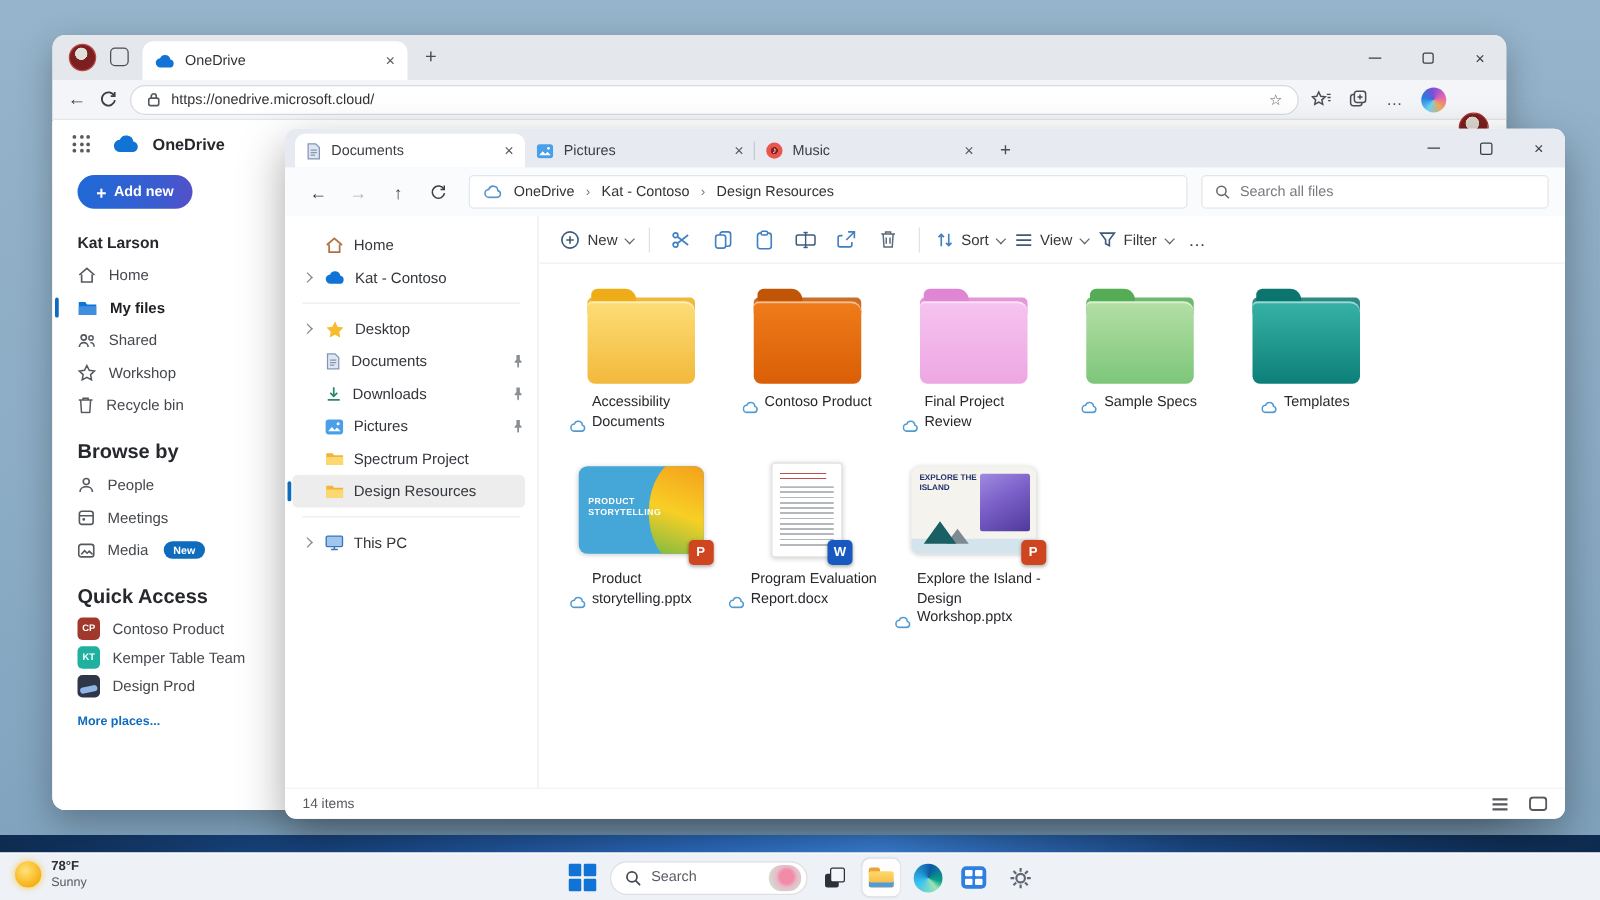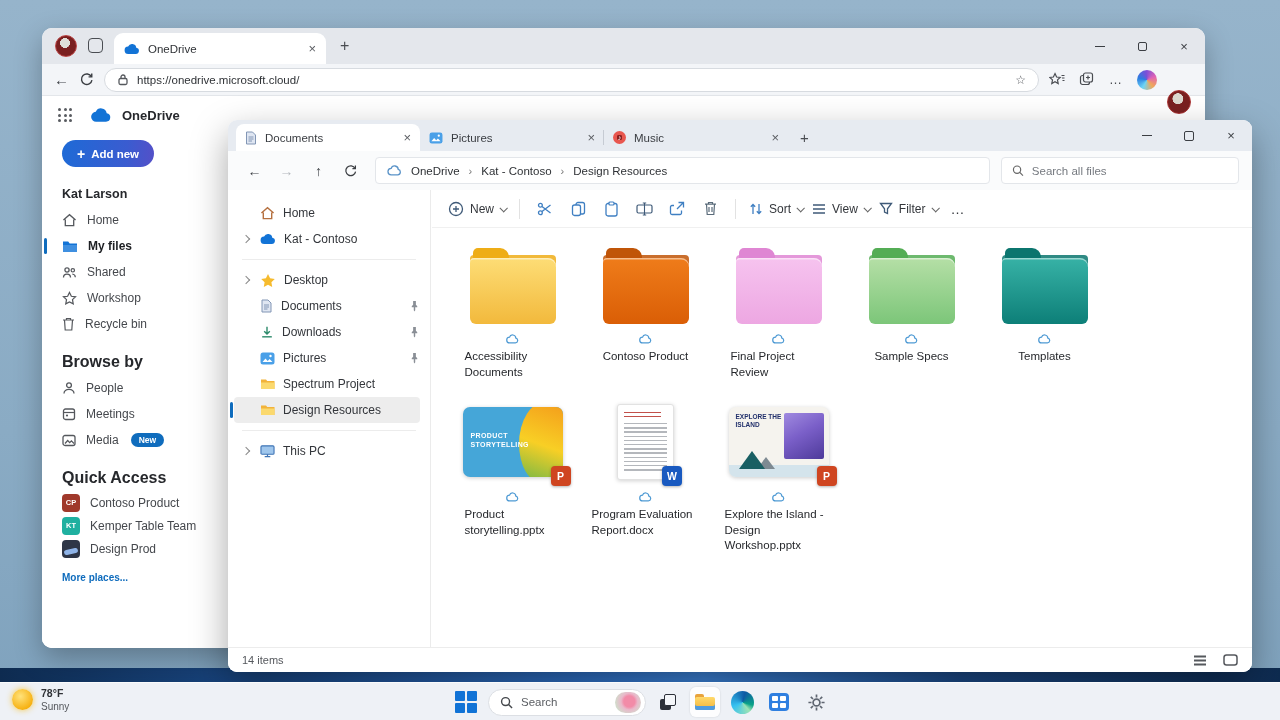--- a/index.html
+++ b/index.html
@@ -64,35 +64,35 @@
   .badge-new { margin-left:2px; background:#0f6cbd; color:#fff; font-size:8.5px; font-weight:bold; padding:2px 8px; border-radius:9px; }
   .qa-ic { width:18px; height:18px; border-radius:4px; display:flex; align-items:center; justify-content:center;
            color:#fff; font-size:7.5px; font-weight:bold; flex-shrink:0; position:relative; overflow:hidden; }
   .qa-mtn::after { content:''; position:absolute; left:3px; bottom:3px; border-left:6px solid transparent; border-right:6px solid transparent; border-bottom:8px solid #cfd6e2; }
   .qa-dp::after { content:''; position:absolute; left:2px; bottom:4px; width:14px; height:5px; background:#8fb4e8; border-radius:3px; transform:rotate(-12deg); }
   .more-places { margin:12px 0 0 4px; font-size:10px; color:#0f6cbd; font-weight:bold; }
   .avatar-peek { position:absolute; left:1167px; top:90px; width:24px; height:24px; border-radius:50%; z-index:3;
               background:radial-gradient(circle at 45% 35%, #ddd8cf 0 28%, #7a2020 30% 100%); border:1px solid #a33; }
 
   
-  .explorer { left:228px; top:120px; width:1024px; height:552px; border-radius:9px;
+  .explorer { left:228px; top:103px; width:1024px; height:552px; border-radius:9px;
               box-shadow:0 14px 36px rgba(0,0,0,.35); z-index:4; background:#fff; }
   .e-tabbar { position:relative; height:31px; background:#e7ebf1; border-radius:9px 9px 0 0; display:flex; align-items:flex-end; padding-left:8px; }
   .e-tab { width:184px; height:27px; display:flex; align-items:center; gap:8px; padding:0 9px; font-size:11.5px; color:#3a3d42; position:relative; }
   .e-tab.active { background:#fff; border-radius:8px 8px 0 0; }
   .e-tab .sep { position:absolute; right:0; top:6px; width:1px; height:15px; background:#c6cbd3; }
   .e-newtab { font-size:15px; color:#4a4d52; margin:0 0 5px 12px; }
   .e-controls { position:absolute; right:0; top:0; height:31px; display:flex; }
   .e-addr { height:39px; background:#fafbfc; display:flex; align-items:center; gap:5px; padding:0 13px; }
   .nav-btn { width:27px; text-align:center; font-size:14px; color:#3b3e43; }
   .nav-btn.dis { color:#b3b7bc; }
   .crumb { flex:1; height:27px; background:#fff; border:1px solid #e3e6ea; border-radius:4px; display:flex; align-items:center; gap:9px; padding:0 11px; margin:0 6px; }
   .crumb-t { font-size:11.5px; color:#2f3236; }
   .crumb-s { font-size:11px; color:#777; }
-  .e-search { width:238px; height:27px; background:#fff; border:1px solid #e3e6ea; border-radius:4px; display:flex; align-items:center; gap:8px; padding:0 10px; }
+  .e-search { width:278px; height:27px; background:#fff; border:1px solid #e3e6ea; border-radius:4px; display:flex; align-items:center; gap:8px; padding:0 10px; }
   .e-search input { font-size:11.5px; color:#555; width:100%; }
   .e-search input::placeholder { color:#767a80; }
   .e-body { position:absolute; left:0; right:0; top:70px; bottom:25px; }
   .e-nav { position:absolute; left:0; top:0; bottom:0; width:203px; border-right:1px solid #ebebeb; padding-top:10px; }
   .e-row { position:relative; display:flex; align-items:center; gap:8px; height:26px; margin:0 10px 0 6px; padding-left:6px; border-radius:4px; font-size:12px; color:#33363b; }
   .e-row .cw { width:12px; display:flex; justify-content:center; }
   .e-row .pin { margin-left:auto; }
   .e-row.sel { background:#ededed; }
   .e-row.sel::before { content:''; position:absolute; left:-4px; top:5px; width:3px; height:16px; border-radius:2px; background:#0f6cbd; }
   .e-div { height:1px; background:#ececec; margin:7px 14px; }
@@ -102,21 +102,21 @@
   .tb-btn { display:flex; align-items:center; gap:6px; }
   .tb-ic { display:flex; align-items:center; justify-content:center; width:24px; }
   .tb-more { font-size:14px; color:#33363b; letter-spacing:1px; margin-left:4px; }
   .e-content { position:absolute; left:204px; right:4px; top:38px; bottom:0; padding:20px 6px 0 14px; display:flex; flex-wrap:wrap; align-content:flex-start; }
   .tile { width:133px; display:flex; flex-direction:column; align-items:center; margin-bottom:22px; }
   .f-ic { position:relative; width:90px; height:76px; margin-bottom:8px; }
   .f-tab { position:absolute; top:0; left:5px; width:36px; height:17px; border-radius:5px 9px 0 0; background:var(--tab); }
   .f-back { position:absolute; top:7px; left:2px; right:2px; height:16px; border-radius:4px; background:var(--tab); opacity:.85; }
   .f-body { position:absolute; top:10px; left:2px; right:2px; bottom:0; border-radius:4px 8px 6px 6px;
             background:linear-gradient(180deg,var(--c1),var(--c2)); box-shadow:inset 0 1.5px 0 rgba(255,255,255,.5); }
-  .t-label { display:flex; gap:5px; justify-content:center; align-items:center; font-size:11.5px; color:#26282c; line-height:1.35;flex-direction:column; }
+  .t-label { display:flex; gap:5px; justify-content:center; align-items:flex-end; font-size:11.5px; color:#26282c; line-height:1.35; }
   .t-label svg { flex-shrink:0; margin-top:2px; }
   .t-label span { max-width:96px; text-align:left; word-wrap:break-word; }
   .thumb-wrap { position:relative; height:80px; display:flex; align-items:center; margin-bottom:8px; }
   .badge { position:absolute; right:-8px; bottom:-4px; width:20px; height:20px; border-radius:4px; color:#fff;
            font-size:10.5px; font-weight:bold; display:flex; align-items:center; justify-content:center; box-shadow:0 1px 3px rgba(0,0,0,.3); }
   .th-ppt1 { position:relative; width:100px; height:70px; border-radius:7px; background:#45a6d8; overflow:hidden; box-shadow:0 1px 4px rgba(0,0,0,.2); }
   .th-ppt1::after { content:''; position:absolute; top:-6px; right:-14px; bottom:-6px; width:58px;
      background:linear-gradient(200deg,#f49a1a 5%,#f8cf25 55%,#7cb944 95%); border-radius:55% 0 0 45% / 60% 0 0 55%; }
   .th-ppt1 .ttx { position:absolute; left:8px; top:24px; width:52px; font-size:7px; font-weight:bold; color:#fff; letter-spacing:.4px; line-height:1.3; z-index:1; }
   .th-doc { position:relative; width:57px; height:76px; background:#fff; border:1px solid #e2e2e2; border-radius:3px;

